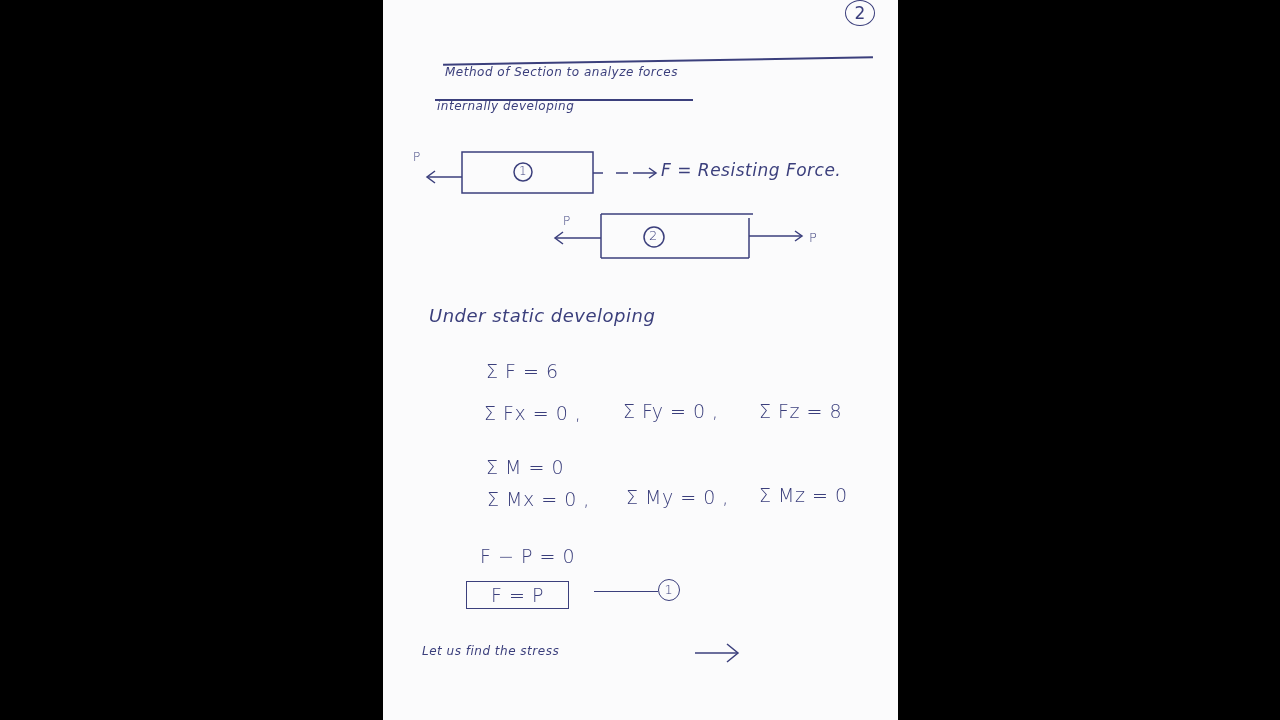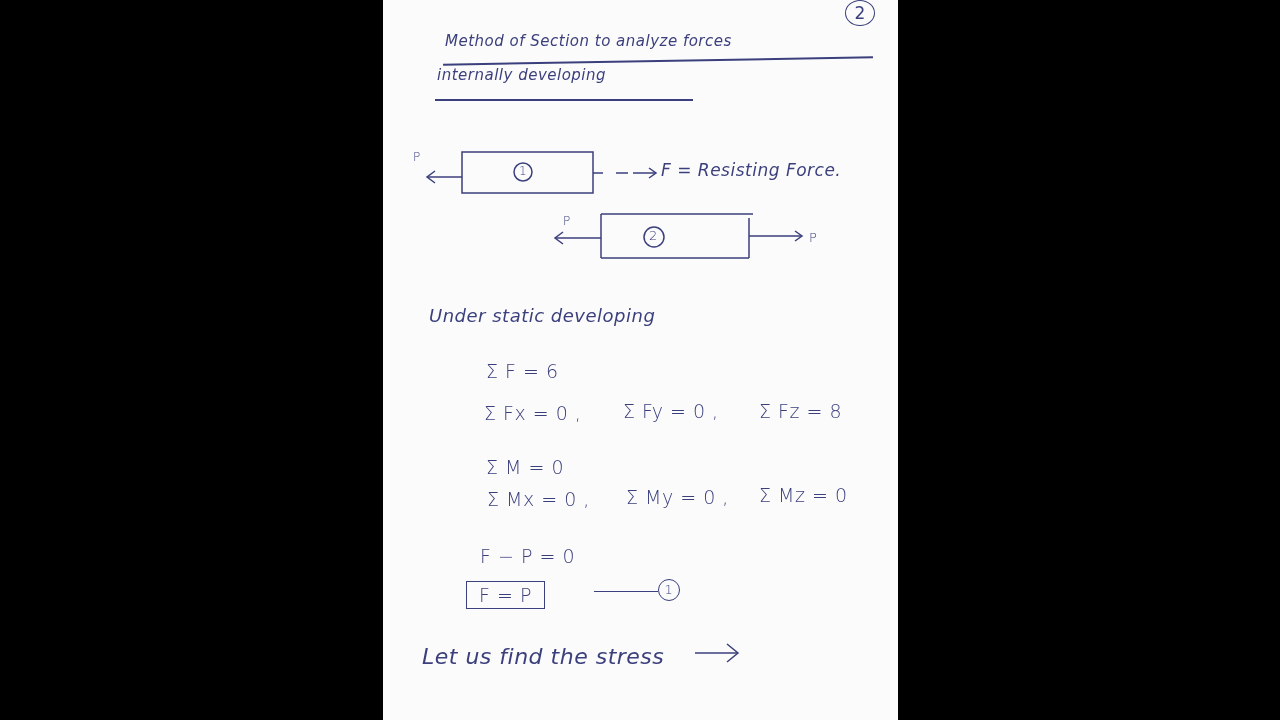--- a/index.html
+++ b/index.html
@@ -10,31 +10,31 @@
   }
   .page {
     position: absolute; left: 383px; top: 0; width: 515px; height: 720px;
     background: #fbfbfc;
   }
   .hw {
     position: absolute; white-space: nowrap;
     font-family: "DejaVu Sans", sans-serif; font-weight: 300;
     color: #3b3f7c; letter-spacing: 0.5px;
   }
-  .title { font-size: 15px; font-style: italic; }
+  .title { font-size: 12px; font-style: italic; margin-top: 33px; }
   .underline { position: absolute; height: 1.5px; background: #3b3f7c; }
   .page-no {
     position: absolute; left: 462px; top: 0px; width: 28px; height: 24px;
     border: 1.5px solid #3b3f7c; border-radius: 50%;
     text-align: center; line-height: 24px; font-size: 17px; color: #3b3f7c;
   }
   svg.diag { position: absolute; left: 0; top: 0; }
   .eq { font-size: 19px; font-family: "DejaVu Sans", sans-serif; }
   .boxed {
-    position: absolute; border: 1.5px solid #3b3f7c; padding: 2px 12px; text-align: center;
+    position: absolute; border: 1.5px solid #3b3f7c; padding: 2px 24px; text-align: center;
   }
   .circ {
     display: inline-block; width: 20px; height: 20px; border: 1.5px solid #3b3f7c;
     border-radius: 50%; text-align: center; line-height: 20px; font-size: 13px;
   }
 </style>
 </head>
 <body>
 
 <div class="page">
@@ -92,21 +92,21 @@
   <div class="hw eq" style="left:97px; top:545px;">F − P = 0</div>
 
   <div class="boxed hw eq" style="left:83px; top:581px;">
     <span>F = P</span>
   </div>
   <div class="underline" style="left:211px; top:591px; width:64px; height:1.2px;"></div>
   <div class="hw" style="left:275px; top:579px;">
     <span class="circ">1</span>
   </div>
 
-  <div class="hw" style="left:39px; top:644px; font-size:22px; font-style:italic;">Let us find the stress</div>
+  <div class="hw" style="left:39px; top:644px; font-size:12px; font-style:italic;">Let us find the stress</div>
   <svg class="diag" width="515" height="720" style="pointer-events:none;">
     <g stroke="#3b3f7c" stroke-width="1.5" fill="none">
       <line x1="312" y1="653" x2="354" y2="653"></line>
       <polyline points="344,644 355,653 344,662"></polyline>
     </g>
   </svg>
 
 </div>
 
 </body></html>

